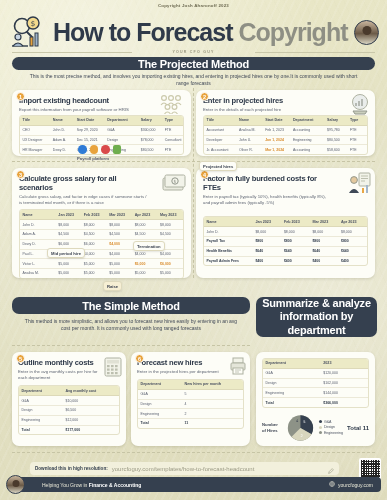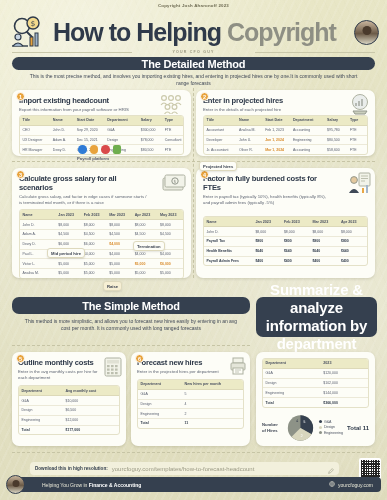--- a/index.html
+++ b/index.html
@@ -108,31 +108,31 @@
       <circle cx="25" cy="8" r="6" fill="#f3d98c" stroke="#2f3a4a" stroke-width="1.4"></circle>
       <text x="25" y="11" font-size="7" text-anchor="middle" fill="#2f3a4a" font-family="DejaVu Sans">$</text>
       <rect x="22" y="22" width="3" height="9" fill="#e8a33d" stroke="#2f3a4a" stroke-width="1"></rect>
       <rect x="27" y="18" width="3" height="13" fill="#9fb3c8" stroke="#2f3a4a" stroke-width="1"></rect>
       <path d="M4 31 h16" stroke="#2f3a4a" stroke-width="1.4"></path>
       <circle cx="10" cy="22" r="3" fill="#c9d6e3" stroke="#2f3a4a" stroke-width="1.2"></circle>
       <path d="M5 31 q5-6 10 0" fill="#9fb3c8" stroke="#2f3a4a" stroke-width="1.2"></path>
     </svg>
   </div>
   <div class="title">
-    <span class="dark">How to Helping</span>
+    <span class="dark">How to Forecast</span>
     <span class="grey">Copyright</span>
   </div>
   <div class="avatar"></div>
 </div>
 <div class="tagline">YOUR CFO GUY</div>
 <div class="rule" style="left:12px;width:120px;"></div>
 <div class="rule" style="right:12px;width:120px;"></div>
 
 <div class="banner" style="left:12px;right:12px;top:57px;height:13px;">
-  <span class="banner-title">The Detailed Method</span>
+  <span class="banner-title">The Projected Method</span>
 </div>
 <div class="banner-sub" style="left:12px;right:12px;top:73px;">This is the most precise method, and involves you importing existing hires, and entering in projected hires one by one.It is commonly used with short range forecasts</div>
 
 <div class="card" style="left:12px;top:90px;width:179px;height:66px;">
   <div style="padding:6px 7px 0 7px;position:relative;">
     <div class="s-title">Import existing headcount</div>
     <div class="s-desc">Export this information from your payroll software or HRIS</div>
   </div>
   <div class="icon-art" style="right:5px;top:4px;">
     <svg width="26" height="20" viewBox="0 0 26 20">
@@ -410,21 +410,21 @@
   </div>
 </div>
 <div class="num" style="left:200px;top:170px;">4</div>
 
 <div class="banner" style="left:12px;width:238px;top:297px;height:17px;">
   <span class="banner-title">The Simple Method</span>
 </div>
 <div class="banner-sub" style="left:12px;width:238px;top:318px;padding:0 10px;">This method is more simplistic, and allows you to forecast new hires easily by entering in an avg cost per month. It is commonly used with long ranged forecasts</div>
 
 <div class="banner" style="left:256px;right:10px;top:297px;height:40px;padding:0 6px;">
-  <span class="banner-title" style="font-size:15px;line-height:1.2;">Summarize &amp; analyze information by department</span>
+  <span class="banner-title" style="font-size:11px;line-height:1.2;">Summarize &amp; analyze information by department</span>
 </div>
 
 <div class="dashed-h" style="left:12px;width:238px;top:345px;"></div>
 
 <div class="card" style="left:12px;top:352px;width:114px;height:94px;">
   <div style="padding:6px 6px 0 6px;">
     <div class="s-title" style="width:80px;">Outline monthly costs</div>
     <div class="s-desc" style="width:82px;">Enter in the avg monthly costs per hire for each department</div>
   </div>
   <div class="icon-art" style="right:4px;top:5px;">

